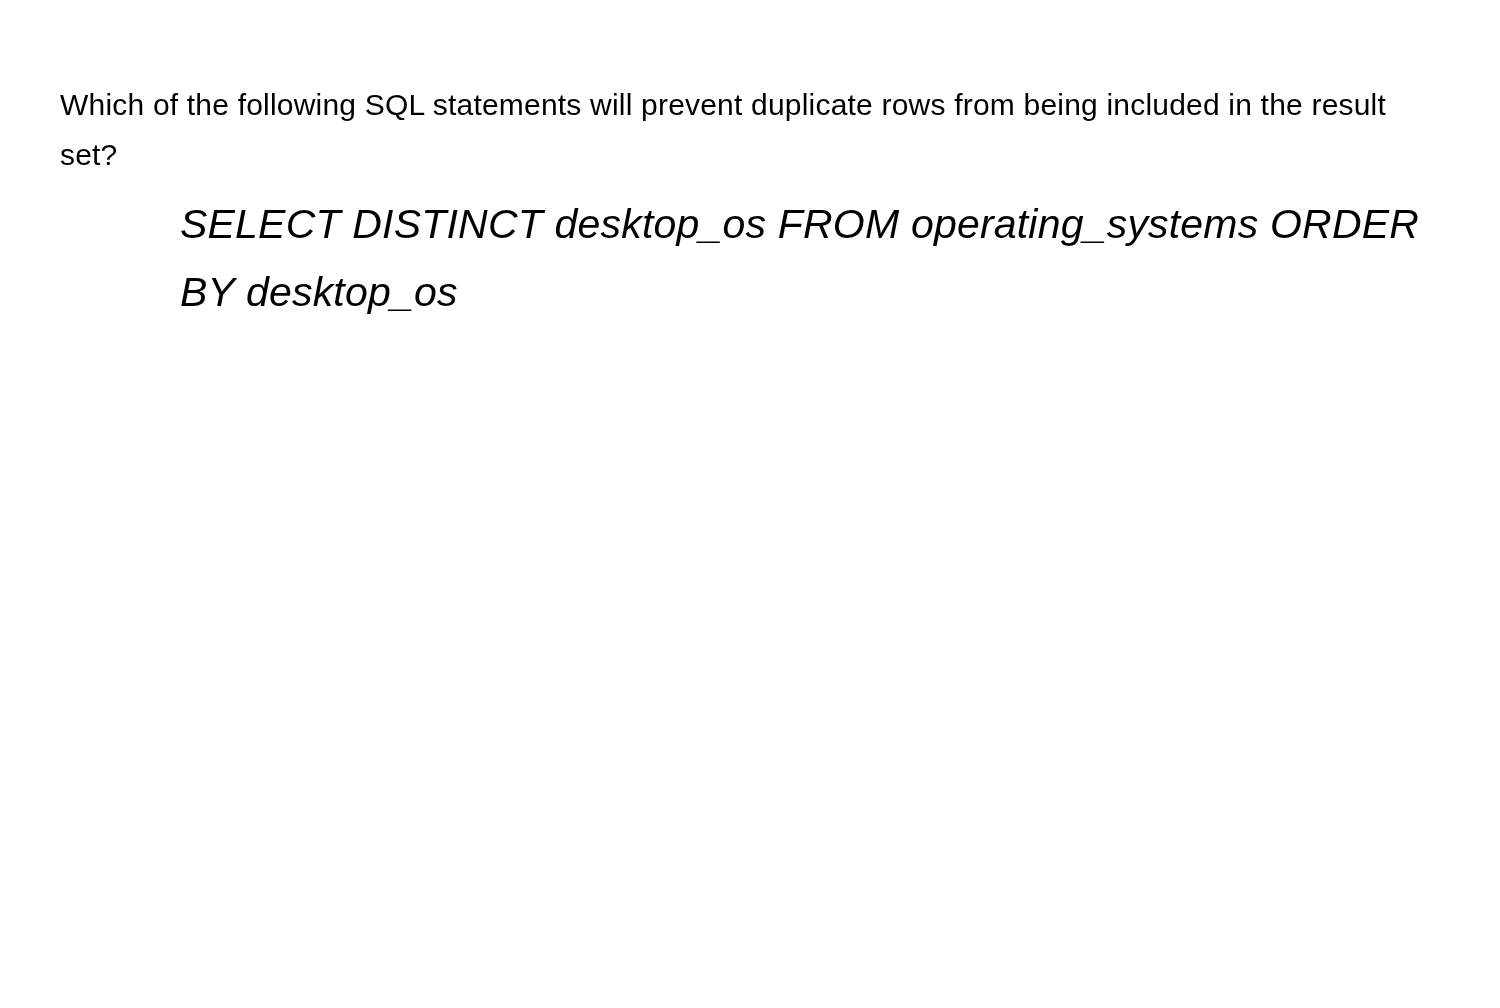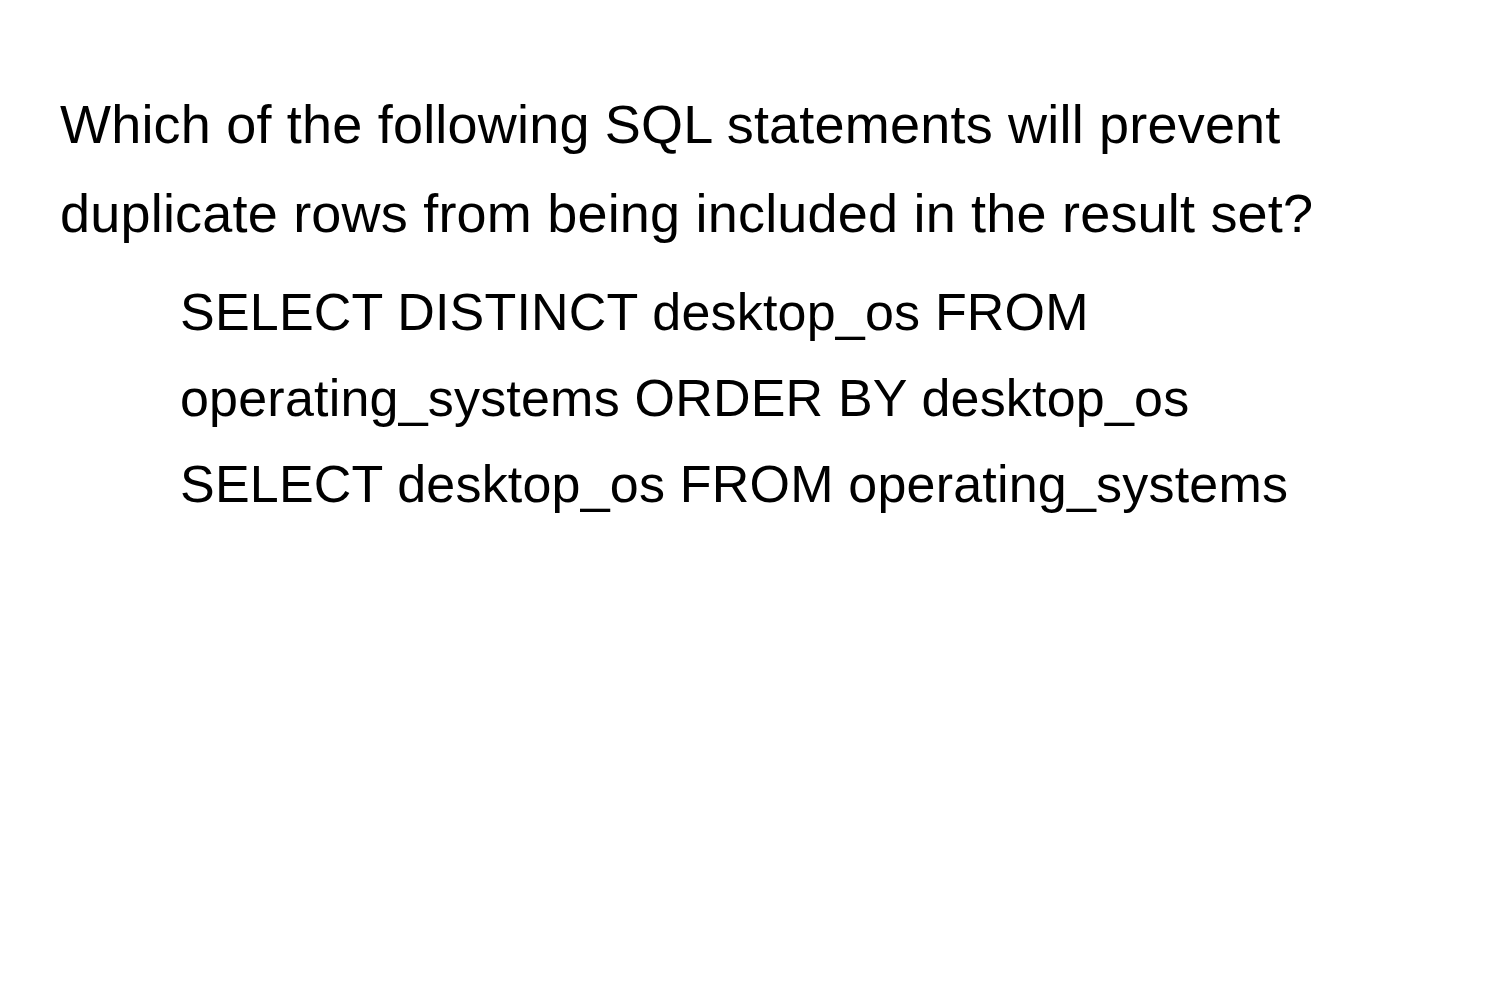--- a/index.html
+++ b/index.html
@@ -9,38 +9,38 @@
     }
     body {
       background: #ffffff;
       width: 1500px;
       height: 1008px;
       font-family: -apple-system, BlinkMacSystemFont, "Segoe UI", Helvetica, Arial, sans-serif;
       padding: 80px 60px;
       color: #000000;
     }
     .question {
-      font-size: 54px;
+      font-size: 30px;
       line-height: 1.65;
       font-weight: 400;
       letter-spacing: 0.2px;
       margin-bottom: 12px;
     }
     .options {
       padding-left: 120px;
     }
     .option {
-      font-size: 52px;
+      font-size: 41px;
       line-height: 1.65;
       font-weight: 400;
       letter-spacing: 0.2px;
       margin-bottom: 0;
+      font-style: italic;
     }
   </style>
 </head>
 <body>
 
 <div class="question">Which of the following SQL statements will prevent duplicate rows from being included in the result set?</div>
 
 <div class="options">
   <div class="option">SELECT DISTINCT desktop_os FROM operating_systems ORDER BY desktop_os</div>
-  <div class="option">SELECT desktop_os FROM operating_systems</div>
 </div>
 
 </body></html>

